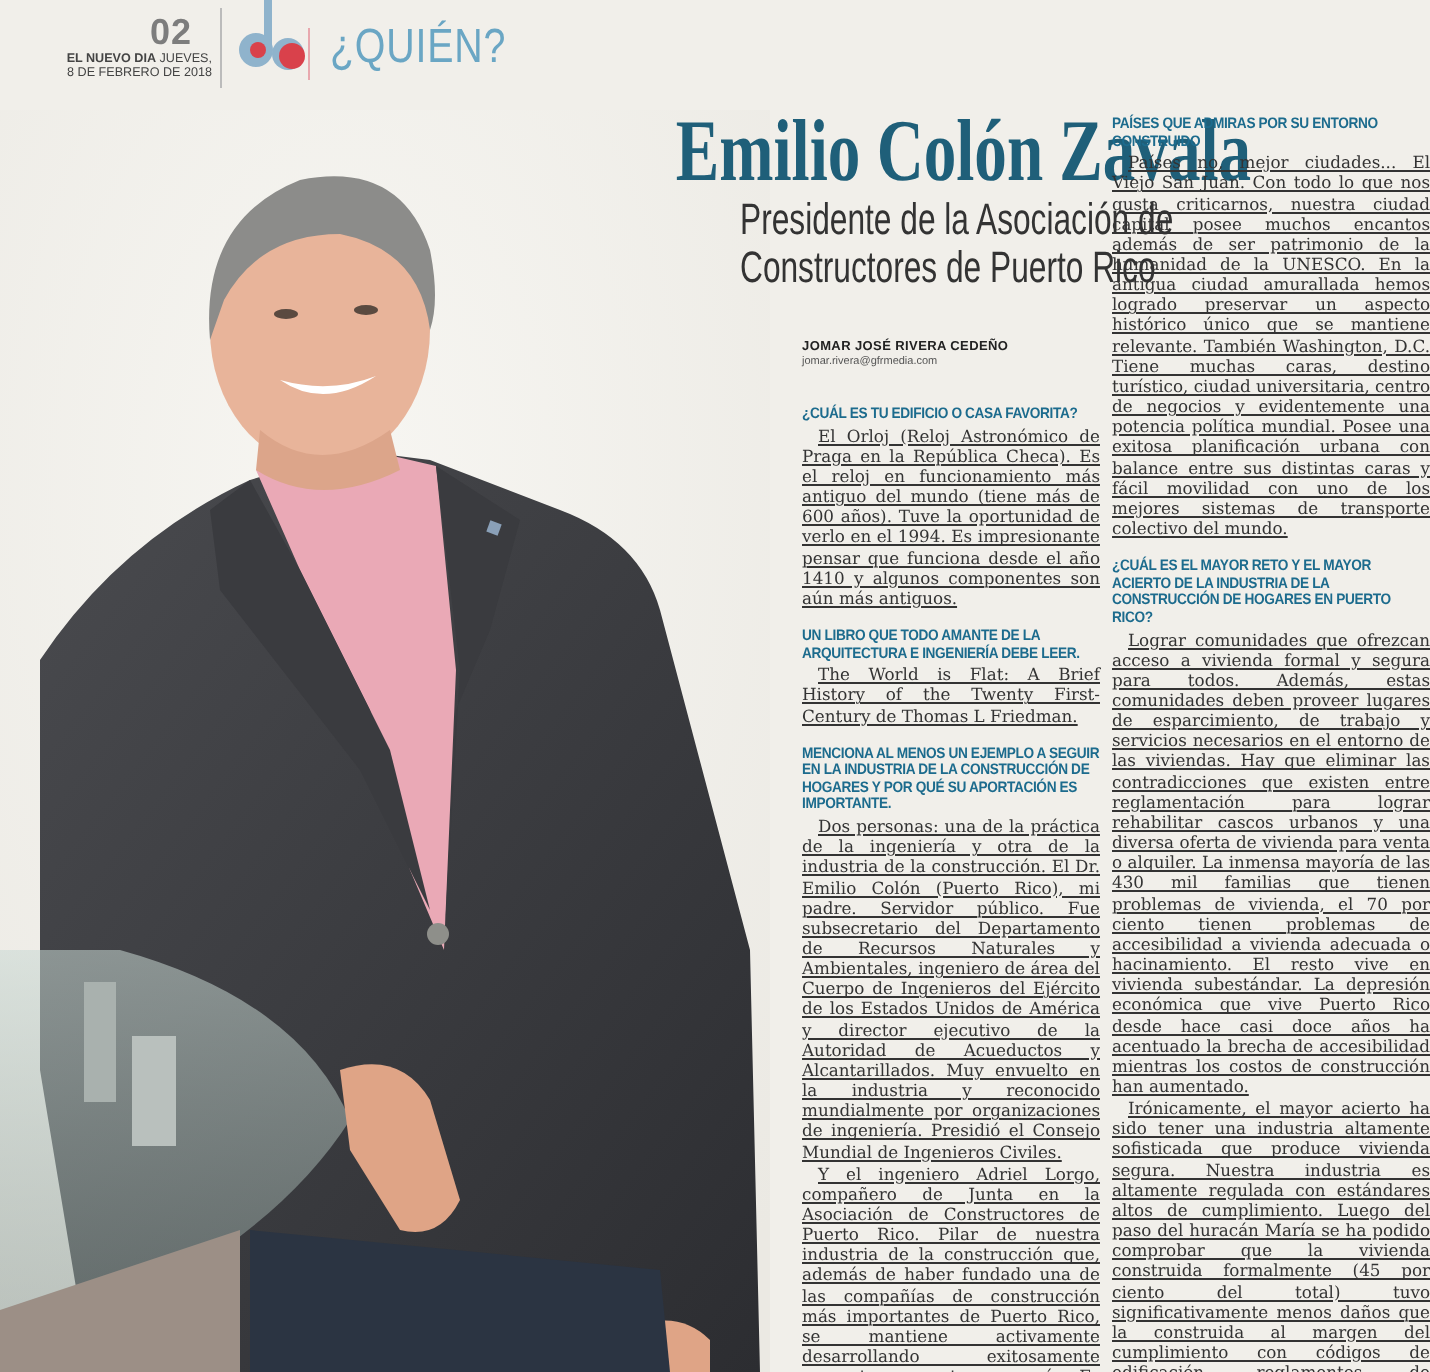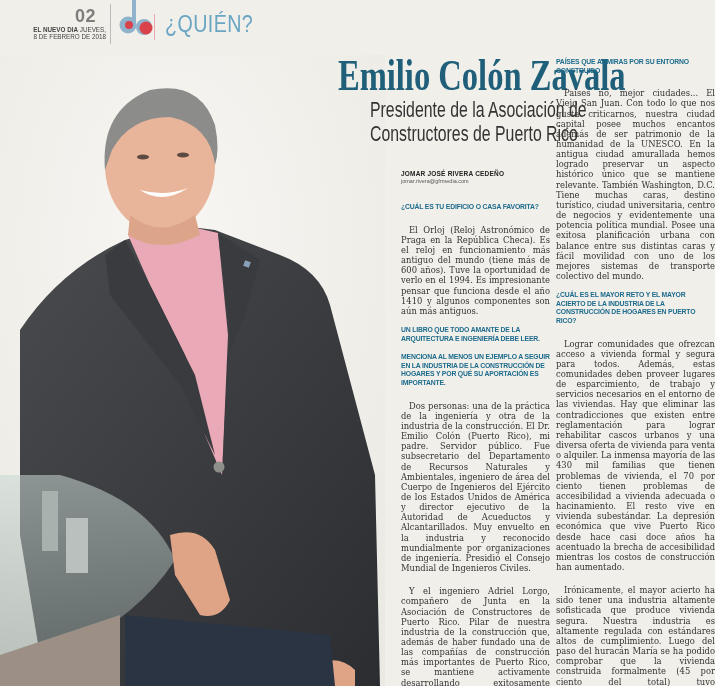--- a/index.html
+++ b/index.html
@@ -60,21 +60,21 @@
 
   .col { position: absolute; font-size: 8.4px; line-height: 10.15px; color: #333; }
   .col-mid { left: 401px; top: 203px; width: 149px; }
   .col-right { left: 556px; top: 58px; width: 159px; }
   .q {
     font-family: "Liberation Sans", sans-serif; font-weight: bold;
     font-size: 7.6px; line-height: 8.6px; color: #1c6b8d;
     text-transform: uppercase; letter-spacing: -0.2px;
     transform: scaleX(0.9); transform-origin: left top; width: 111%;
   }
-  .a { text-align: justify; text-indent: 8px; margin-top: 13px; }
+  .a { text-align: justify; text-indent: 8px; margin-top: 1px; text-decoration: underline; }
   .gap { height: 10px; }
 </style>
 </head>
 <body>
 
 <header class="masthead">
   <div class="page-num">02</div>
   <div class="pub-line">
     <div><b>EL NUEVO DIA</b> <span>JUEVES,</span></div>
     <div>8 DE FEBRERO DE 2018</div>
@@ -151,20 +151,21 @@
 <div class="byline">
   <div class="byline-name">JOMAR JOSÉ RIVERA CEDEÑO</div>
   <div class="byline-email">jomar.rivera@gfrmedia.com</div>
 </div>
 
 <div class="col col-mid">
   <div class="q">¿CUÁL ES TU EDIFICIO O CASA FAVORITA?</div>
   <p class="a">El Orloj (Reloj Astronómico de Praga en la República Checa). Es el reloj en funcionamiento más antiguo del mundo (tiene más de 600 años). Tuve la oportunidad de verlo en el 1994. Es impresionante pensar que funciona desde el año 1410 y algunos componentes son aún más antiguos.</p>
   <div class="gap"></div>
   <div class="q">UN LIBRO QUE TODO AMANTE DE LA ARQUITECTURA E INGENIERÍA DEBE LEER.</div>
+  <p class="a">The World is Flat: A Brief History of the Twenty First-Century de Thomas L Friedman.</p>
   <div class="gap"></div>
   <div class="q">MENCIONA AL MENOS UN EJEMPLO A SEGUIR EN LA INDUSTRIA DE LA CONSTRUCCIÓN DE HOGARES Y POR QUÉ SU APORTACIÓN ES IMPORTANTE.</div>
   <p class="a">Dos personas: una de la práctica de la ingeniería y otra de la industria de la construcción. El Dr. Emilio Colón (Puerto Rico), mi padre. Servidor público. Fue subsecretario del Departamento de Recursos Naturales y Ambientales, ingeniero de área del Cuerpo de Ingenieros del Ejército de los Estados Unidos de América y director ejecutivo de la Autoridad de Acueductos y Alcantarillados. Muy envuelto en la industria y reconocido mundialmente por organizaciones de ingeniería. Presidió el Consejo Mundial de Ingenieros Civiles.</p>
   <p class="a">Y el ingeniero Adriel Lorgo, compañero de Junta en la Asociación de Constructores de Puerto Rico. Pilar de nuestra industria de la construcción que, además de haber fundado una de las compañías de construcción más importantes de Puerto Rico, se mantiene activamente desarrollando exitosamente proyectos en esta economía. Es dueño de una de las principales firmas de desarrollo de vivienda ahora mismo.</p>
 </div>
 
 <div class="col col-right">
   <div class="q">PAÍSES QUE ADMIRAS POR SU ENTORNO CONSTRUIDO</div>
   <p class="a">Países no, mejor ciudades... El Viejo San Juan. Con todo lo que nos gusta criticarnos, nuestra ciudad capital posee muchos encantos además de ser patrimonio de la humanidad de la UNESCO. En la antigua ciudad amurallada hemos logrado preservar un aspecto histórico único que se mantiene relevante. También Washington, D.C. Tiene muchas caras, destino turístico, ciudad universitaria, centro de negocios y evidentemente una potencia política mundial. Posee una exitosa planificación urbana con balance entre sus distintas caras y fácil movilidad con uno de los mejores sistemas de transporte colectivo del mundo.</p>
   <div class="gap"></div>

